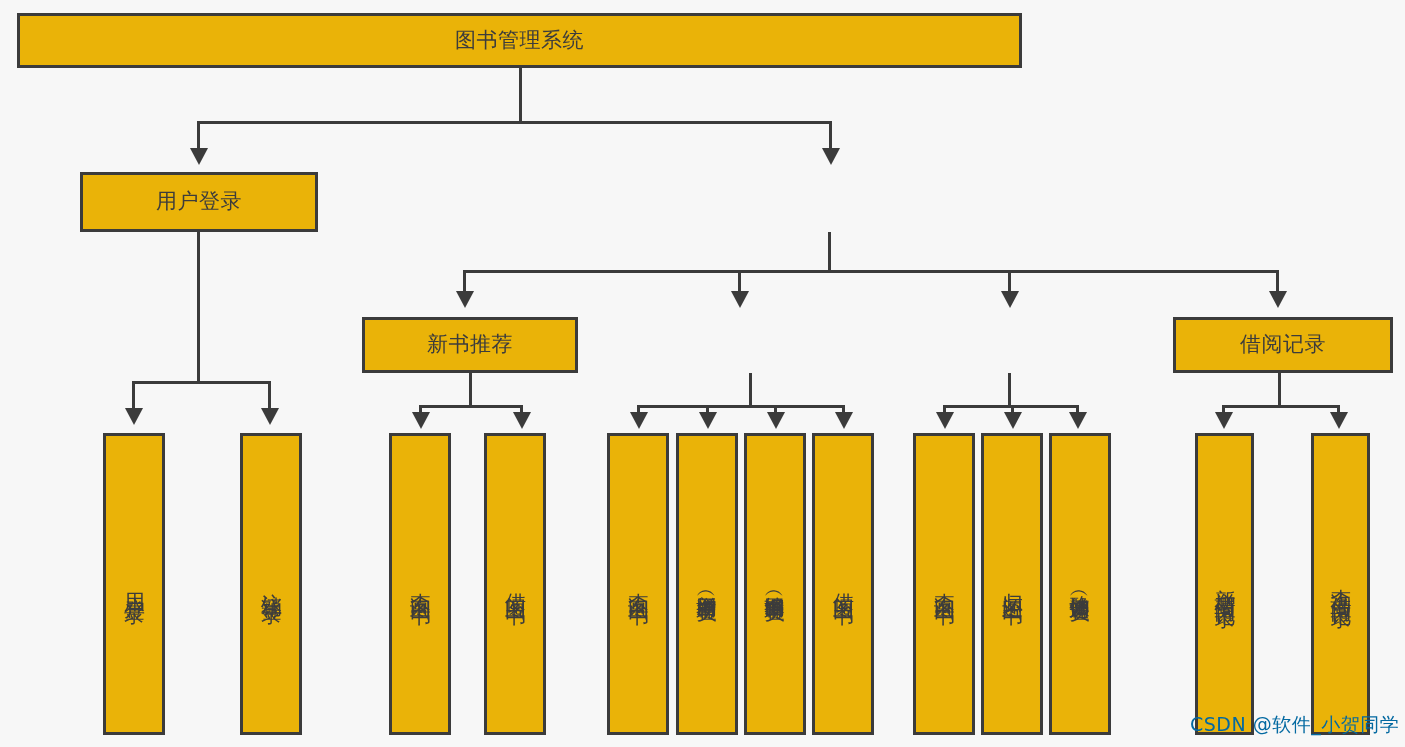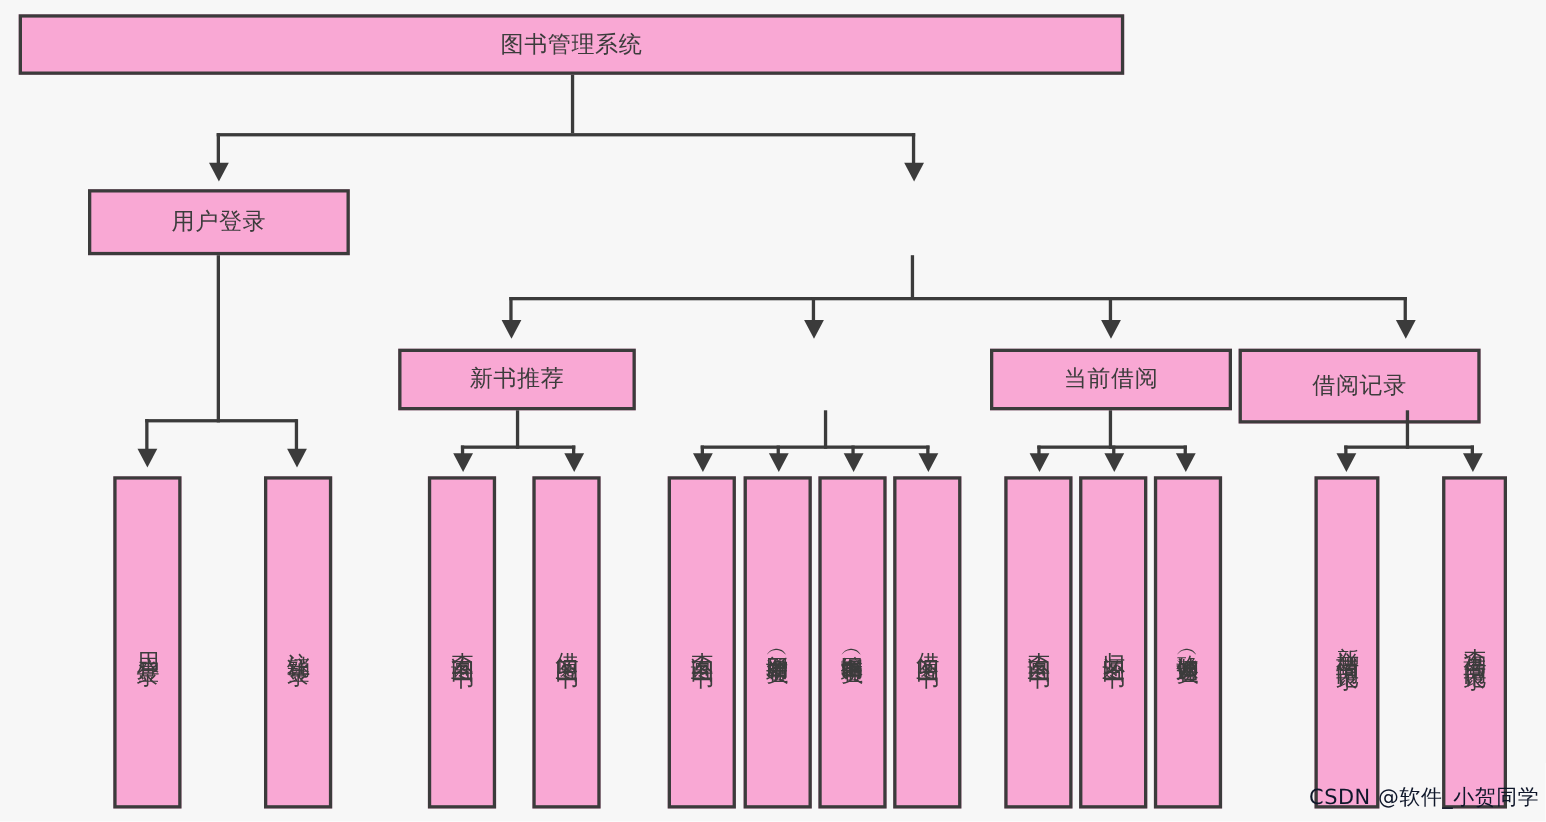--- a/index.html
+++ b/index.html
@@ -11,21 +11,21 @@
     position: relative;
     width: 1405px;
     height: 747px;
     background: #f7f7f7;
     font-family: "DejaVu Sans", "Liberation Sans", sans-serif;
     overflow: hidden;
   }
   .node {
     position: absolute;
     box-sizing: border-box;
-    background: #f9a8d4;
+    background: #eab308;
     border: 3px solid #3b3b3b;
     display: flex;
     align-items: center;
     justify-content: center;
     color: #3c3c3c;
   }
   .node-label {
     font-size: 21px;
     line-height: 1.1;
     letter-spacing: 0.5px;
@@ -66,21 +66,21 @@
     position: absolute;
     width: 0;
     height: 0;
     border-left: 9px solid transparent;
     border-right: 9px solid transparent;
     border-top: 17px solid #3b3b3b;
   }
   .watermark {
     position: absolute;
     font-size: 19px;
-    color: #0f172a;
+    color: #0369a1;
     white-space: nowrap;
     letter-spacing: 0.5px;
   }
 </style>
 </head>
 <body>
 
 <div id="canvas">
 
   <div class="node" style="left:17px; top:13px; width:1005px; height:55px;">
@@ -114,24 +114,21 @@
   <div class="vline" style="left:738px; top:270px; width:3px; height:24px;"></div>
   <div class="arrow" style="left:731px; top:291px;"></div>
   <div class="vline" style="left:1008px; top:270px; width:3px; height:24px;"></div>
   <div class="arrow" style="left:1001px; top:291px;"></div>
   <div class="vline" style="left:1276px; top:270px; width:3px; height:24px;"></div>
   <div class="arrow" style="left:1269px; top:291px;"></div>
 
   <div class="node" style="left:362px; top:317px; width:216px; height:56px;">
     <span class="node-label">新书推荐</span>
   </div>
-  <div class="node" style="left:900px; top:317px; width:220px; height:56px;">
-    <span class="node-label">当前借阅</span>
-  </div>
-  <div class="node" style="left:1126px; top:317px; width:220px; height:68px;">
+  <div class="node" style="left:1173px; top:317px; width:220px; height:56px;">
     <span class="node-label">借阅记录</span>
   </div>
 
   <div class="vline" style="left:469px; top:373px; width:3px; height:35px;"></div>
   <div class="hline" style="left:419px; top:405px; width:104px; height:3px;"></div>
   <div class="vline" style="left:419px; top:405px; width:3px; height:10px;"></div>
   <div class="arrow" style="left:412px; top:412px;"></div>
   <div class="vline" style="left:520px; top:405px; width:3px; height:10px;"></div>
   <div class="arrow" style="left:513px; top:412px;"></div>
 

